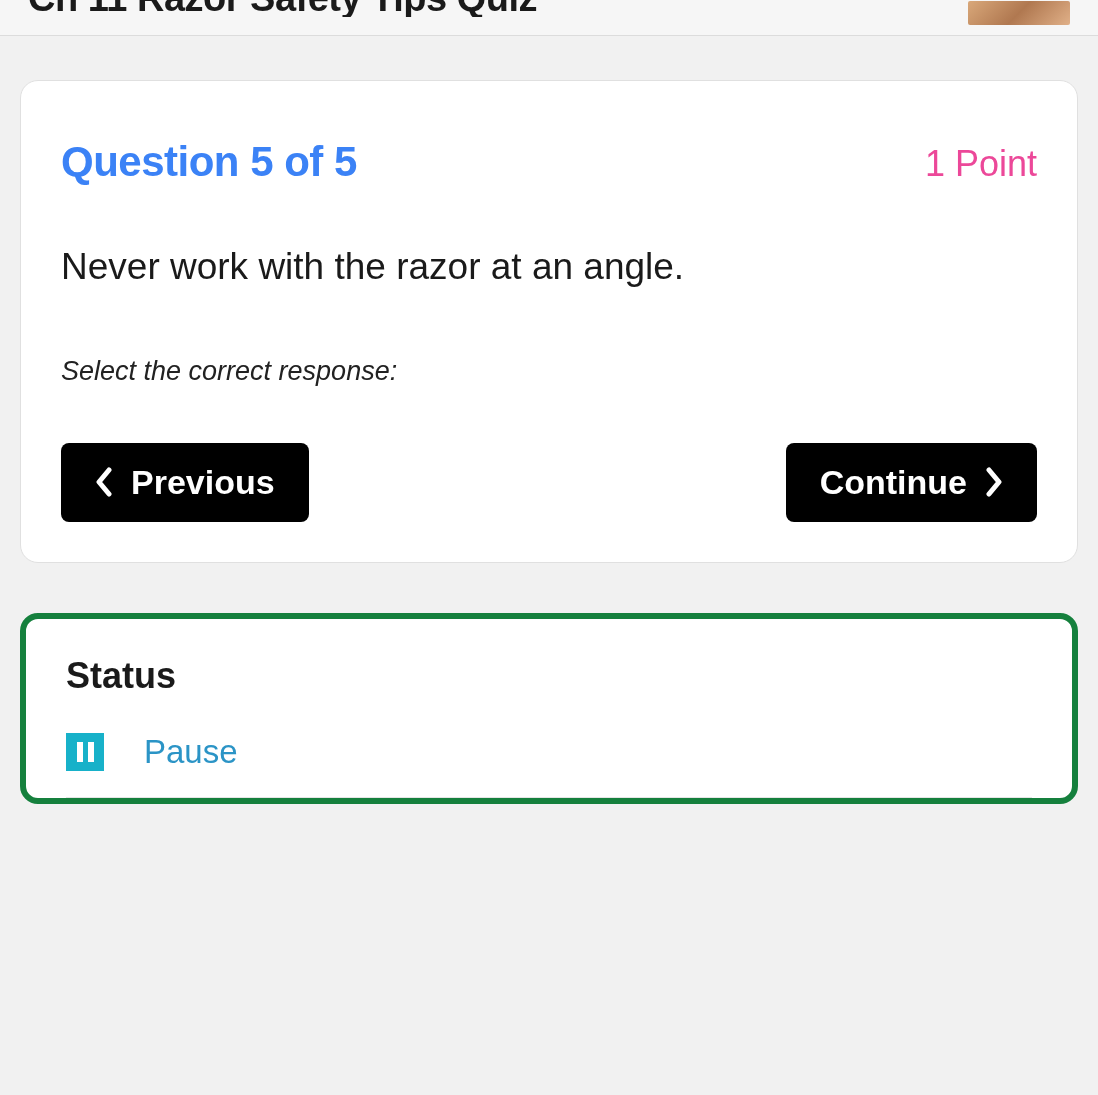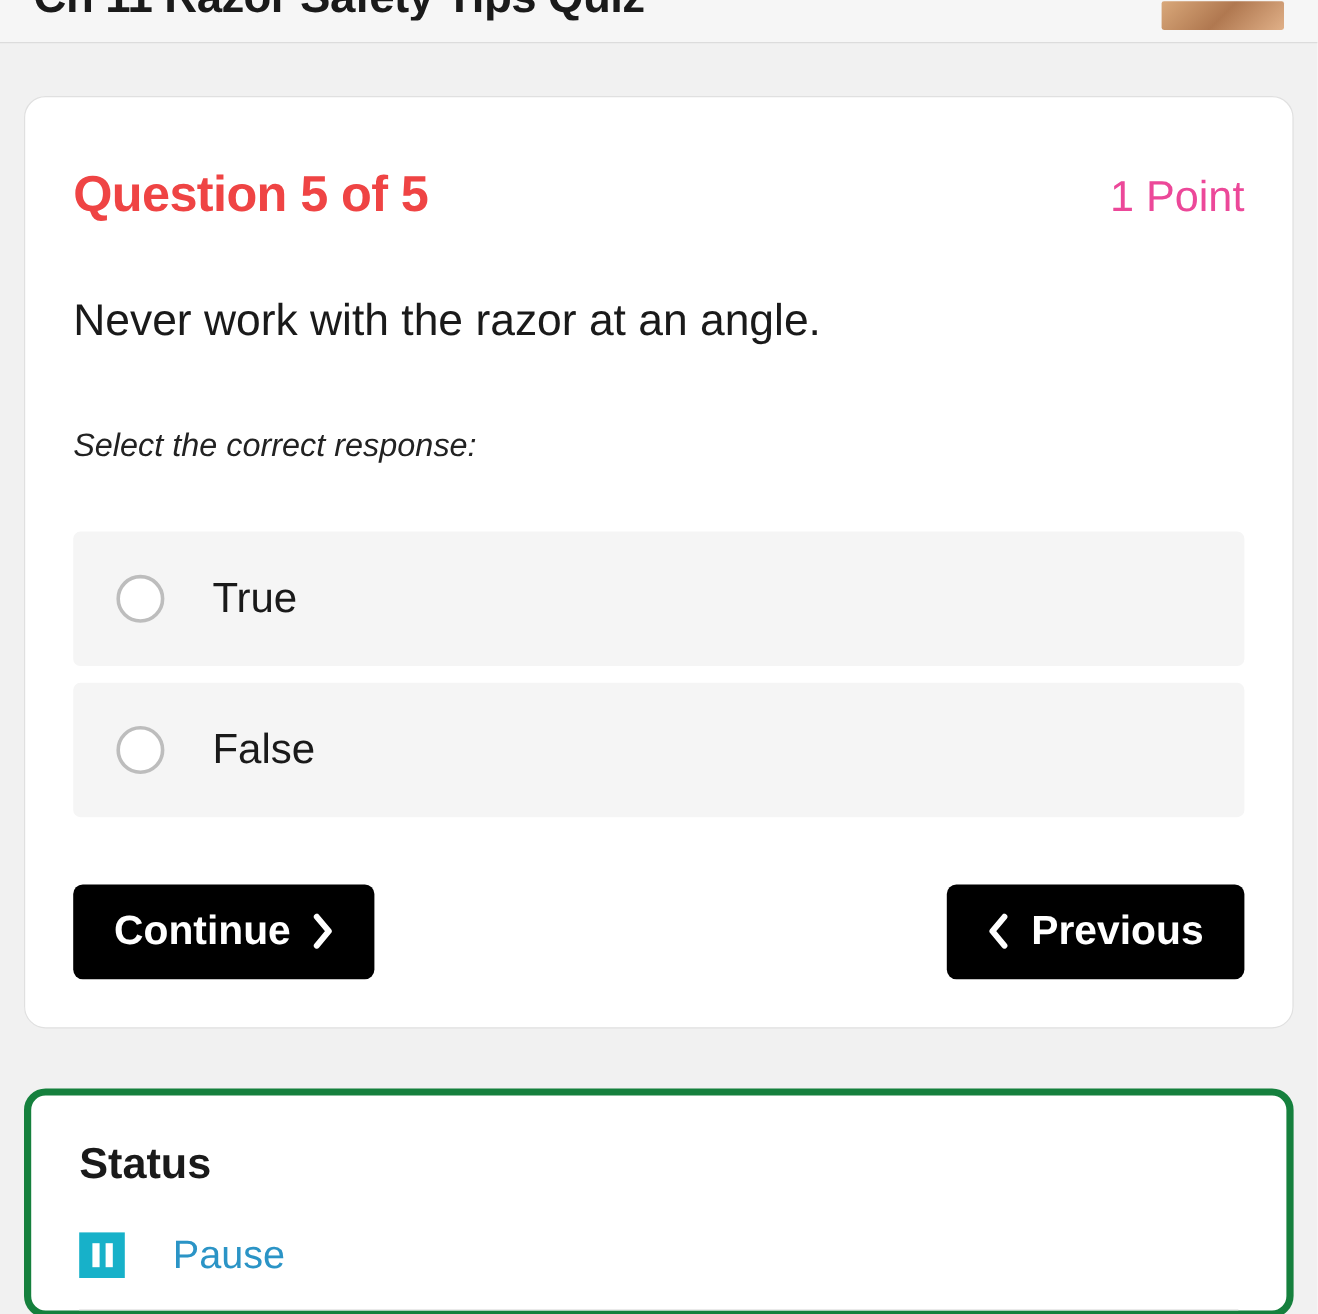--- a/index.html
+++ b/index.html
@@ -55,21 +55,21 @@
     .question-header {
       display: flex;
       justify-content: space-between;
       align-items: baseline;
       margin-bottom: 56px;
     }
     .question-counter {
       font-size: 42px;
       font-weight: 800;
       letter-spacing: -0.5px;
-      color: #ef4444;
+      color: #3b82f6;
     }
     .question-points {
       font-size: 36px;
       font-weight: 400;
       color: #ec4899;
       margin-top: 24px;
     }
     .question-text {
       font-size: 37px;
       color: #1a1a1a;
@@ -181,43 +181,33 @@
 
 <div class="content">
   <div class="card">
     <div class="question-header">
       <div class="question-counter">Question 5 of 5</div>
       <div class="question-points">1 Point</div>
     </div>
     <div class="question-text">Never work with the razor at an angle.</div>
     <div class="instruction">Select the correct response:</div>
 
-    <div class="options">
-      <div class="option">
-        <div class="radio"></div>
-        <div class="option-label">True</div>
-      </div>
-      <div class="option">
-        <div class="radio"></div>
-        <div class="option-label">False</div>
-      </div>
-    </div>
 
     <div class="nav-row">
+      <button class="nav-btn">
+        <svg class="chevron" viewBox="0 0 18 30" fill="none" stroke="white" stroke-width="5" stroke-linecap="round" stroke-linejoin="round">
+          <polyline points="14,3 4,15 14,27"></polyline>
+        </svg>
+        <span>Previous</span>
+      </button>
       <button class="nav-btn">
         <span>Continue</span>
         <svg class="chevron" viewBox="0 0 18 30" fill="none" stroke="white" stroke-width="5" stroke-linecap="round" stroke-linejoin="round">
           <polyline points="4,3 14,15 4,27"></polyline>
         </svg>
-      </button>
-      <button class="nav-btn">
-        <svg class="chevron" viewBox="0 0 18 30" fill="none" stroke="white" stroke-width="5" stroke-linecap="round" stroke-linejoin="round">
-          <polyline points="14,3 4,15 14,27"></polyline>
-        </svg>
-        <span>Previous</span>
       </button>
     </div>
   </div>
 
   <div class="status-card">
     <div class="status-title">Status</div>
     <div class="status-row">
       <div class="pause-icon">
         <div class="pause-bar"></div>
         <div class="pause-bar"></div>

